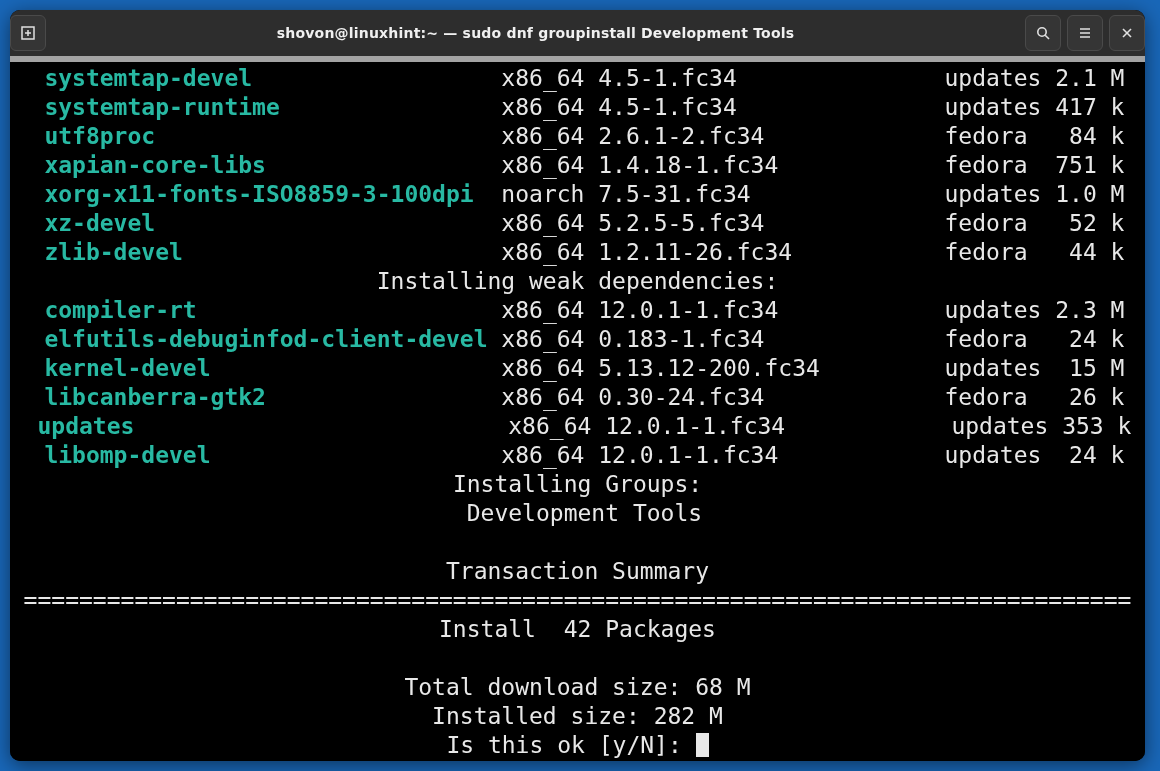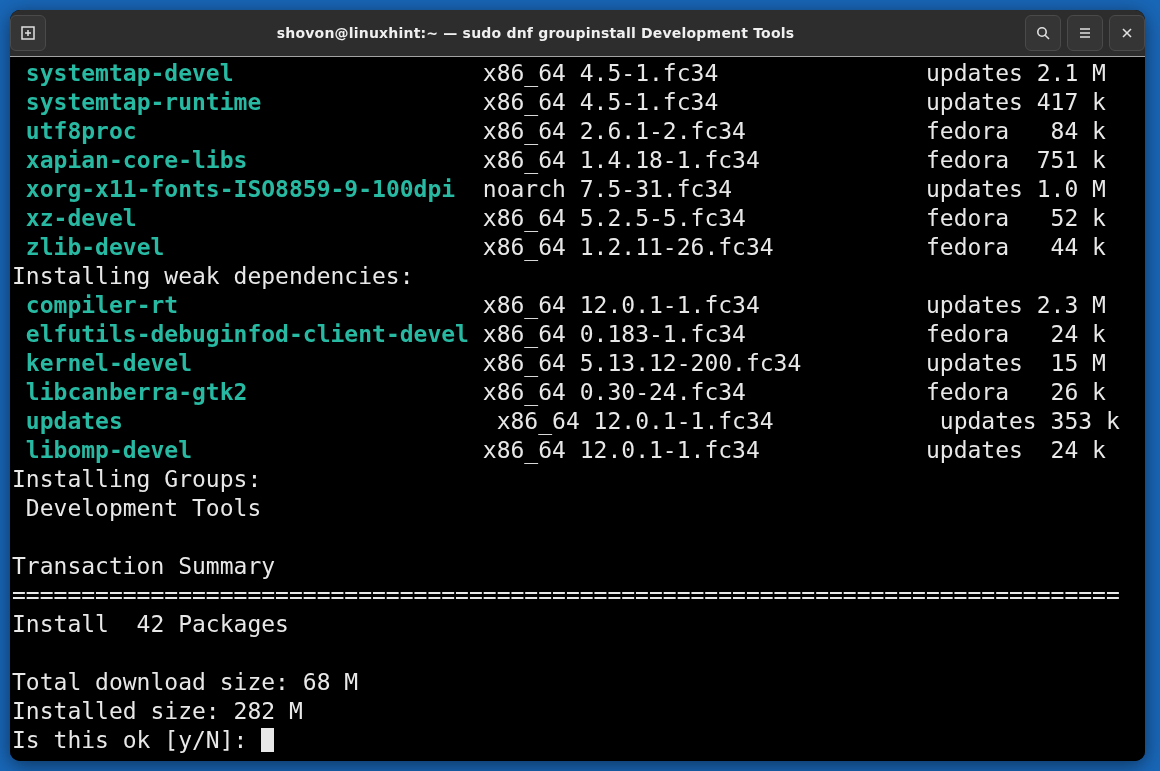--- a/index.html
+++ b/index.html
@@ -26,21 +26,21 @@
   }
   .titlebar {
     height: 46px;
     background: #2d2d2d;
     display: flex;
     align-items: center;
     padding: 0 0;
     gap: 6px;
     color: #e6e6e6;
     font-size: 14px;
-    border-bottom: 1px solid #a3a3a3;
+    border-bottom: 6px solid #a3a3a3;
   }
   .tbtn {
     width: 34px;
     height: 34px;
     border: 1px solid #4a4a4a;
     border-radius: 6px;
     background: #353535;
     display: flex;
     align-items: center;
     justify-content: center;
@@ -63,20 +63,21 @@
     overflow: hidden;
   }
   pre.term {
     margin: 0;
     font-family: "DejaVu Sans Mono","Liberation Mono","Consolas",monospace;
     font-size: 23px;
     line-height: 29px;
     color: #e8e8e8;
     white-space: pre;
     letter-spacing: 0;
+    text-align: center;
   }
   .pkg { color: #28b9a3; font-weight: bold; }
   .cursor {
     display: inline-block;
     width: 13px;
     height: 24px;
     background: #e8e8e8;
     vertical-align: -4px;
   }
 </style>
@@ -113,21 +114,21 @@
         <line x1="12" y1="4" x2="4" y2="12" stroke="#e0e0e0" stroke-width="1.6"></line>
       </svg>
     </div>
   </div>
 
   <div class="terminal">
     <pre class="term" id="term"> <span class="pkg">systemtap-devel                  </span>x86_64 4.5-1.fc34               updates 2.1 M
  <span class="pkg">systemtap-runtime                </span>x86_64 4.5-1.fc34               updates 417 k
  <span class="pkg">utf8proc                         </span>x86_64 2.6.1-2.fc34             fedora   84 k
  <span class="pkg">xapian-core-libs                 </span>x86_64 1.4.18-1.fc34            fedora  751 k
- <span class="pkg">xorg-x11-fonts-ISO8859-9-100dpi  </span>noarch 7.5-31.fc34              updates 1.0 M
+ <span class="pkg">xorg-x11-fonts-ISO8859-3-100dpi  </span>noarch 7.5-31.fc34              updates 1.0 M
  <span class="pkg">xz-devel                         </span>x86_64 5.2.5-5.fc34             fedora   52 k
  <span class="pkg">zlib-devel                       </span>x86_64 1.2.11-26.fc34           fedora   44 k
 Installing weak dependencies:
  <span class="pkg">compiler-rt                      </span>x86_64 12.0.1-1.fc34            updates 2.3 M
  <span class="pkg">elfutils-debuginfod-client-devel </span>x86_64 0.183-1.fc34             fedora   24 k
  <span class="pkg">kernel-devel                     </span>x86_64 5.13.12-200.fc34         updates  15 M
  <span class="pkg">libcanberra-gtk2                 </span>x86_64 0.30-24.fc34             fedora   26 k
  <span class="pkg">updates                           </span>x86_64 12.0.1-1.fc34            updates 353 k
  <span class="pkg">libomp-devel                     </span>x86_64 12.0.1-1.fc34            updates  24 k
 Installing Groups:

